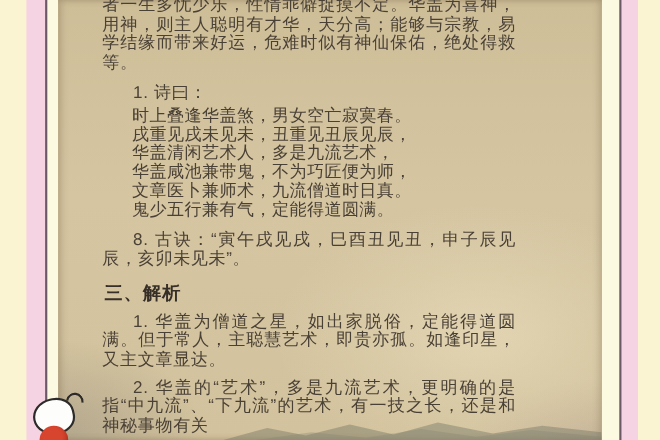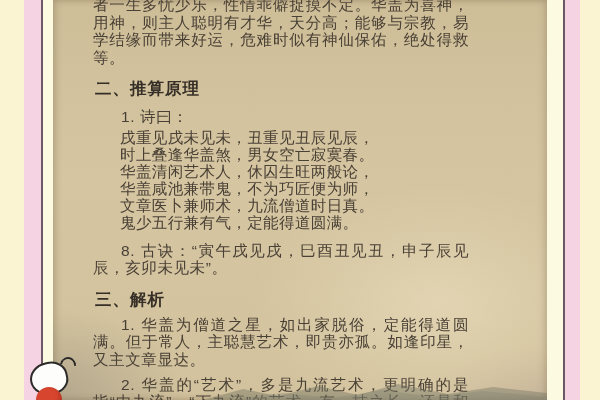--- a/index.html
+++ b/index.html
@@ -87,28 +87,27 @@
 
   <div class="pink-band right"></div>
   <div class="inner-strip right"></div>
   <div class="frame-line right"></div>
 
   <div class="paper">
     <div class="content">
 
       <p class="cut-top">者一生多忧少乐，性情乖僻捉摸不定。华盖为喜神，用神，则主人聪明有才华，天分高；能够与宗教，易学结缘而带来好运，危难时似有神仙保佑，绝处得救等。</p>
 
-      <h2 class="sec">二、推算原理</h2>
 
       <p class="item-label">1. 诗曰：</p>
 
       <div class="poem">
+        <div class="poem-line">时上叠逢华盖煞，男女空亡寂寞春。</div>
         <div class="poem-line">戌重见戌未见未，丑重见丑辰见辰，</div>
-        <div class="poem-line">时上叠逢华盖煞，男女空亡寂寞春。</div>
-        <div class="poem-line">华盖清闲艺术人，休囚生旺两般论，</div>
+        <div class="poem-line">华盖清闲艺术人，多是九流艺术，</div>
         <div class="poem-line">华盖咸池兼带鬼，不为巧匠便为师，</div>
         <div class="poem-line">文章医卜兼师术，九流僧道时日真。</div>
         <div class="poem-line">鬼少五行兼有气，定能得道圆满。</div>
       </div>
 
       <p class="indent gujue">8. 古诀：“寅午戌见戌，巳酉丑见丑，申子辰见辰，亥卯未见未”。</p>
 
       <h2 class="sec sec3">三、解析</h2>
 
       <p class="indent ana1">1. 华盖为僧道之星，如出家脱俗，定能得道圆满。但于常人，主聪慧艺术，即贵亦孤。如逢印星，又主文章显达。</p>

